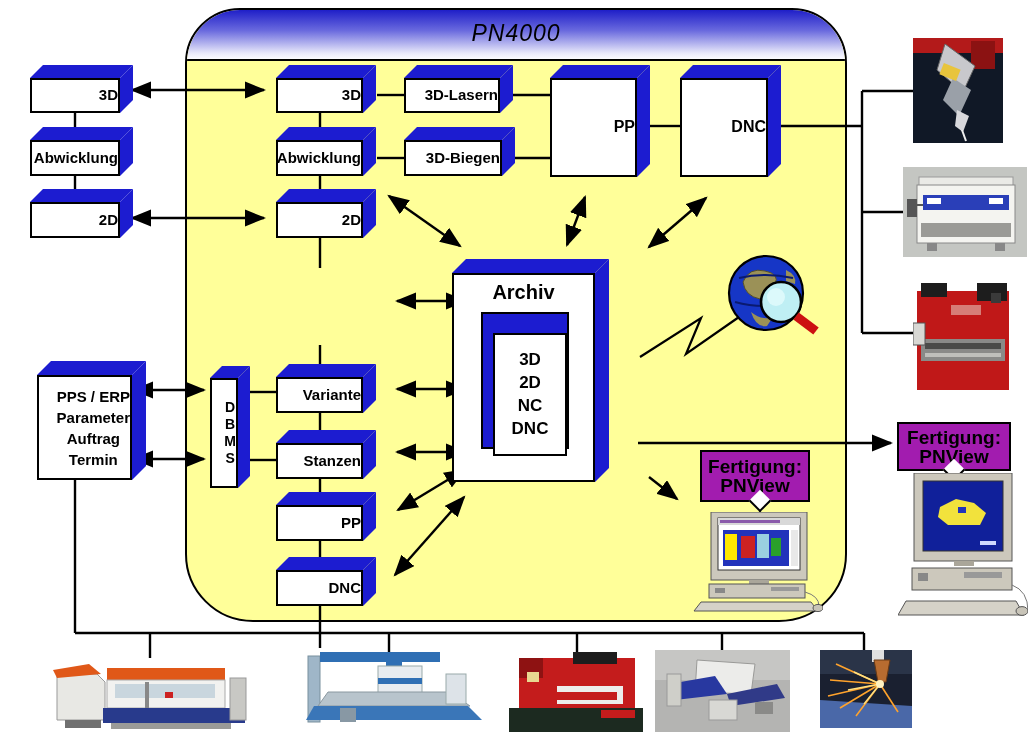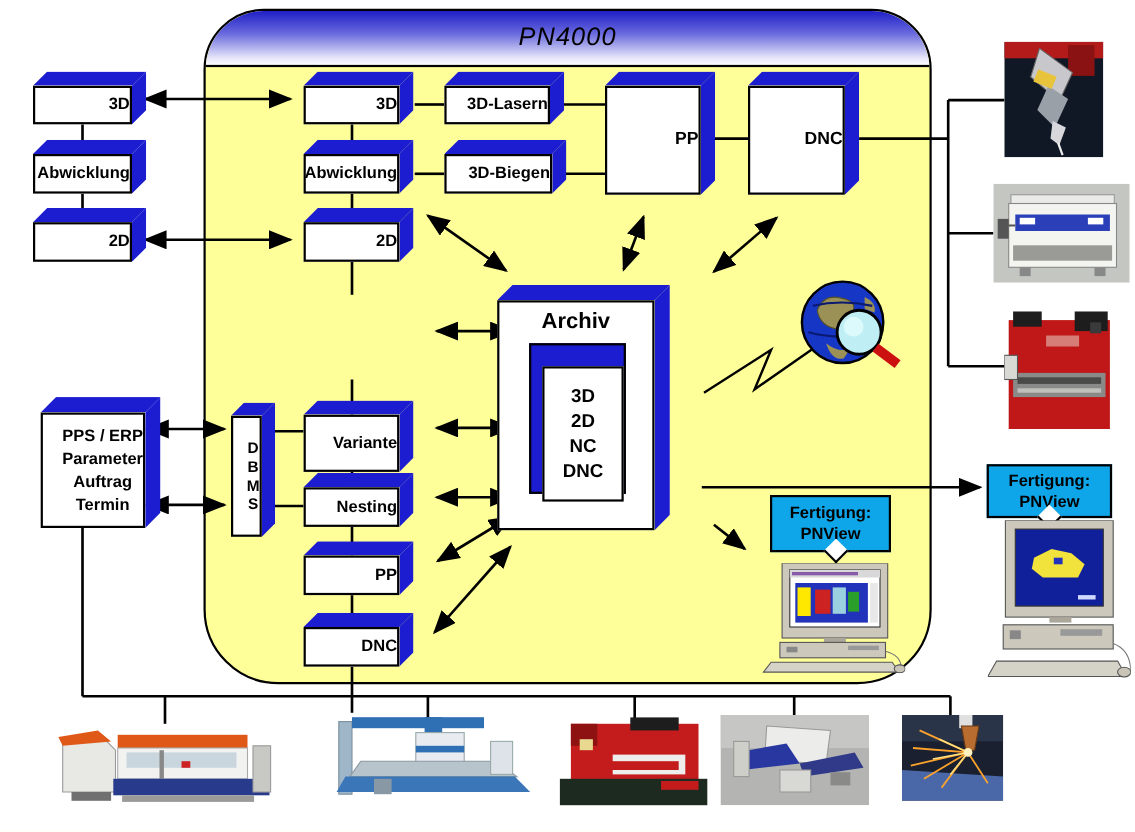--- a/index.html
+++ b/index.html
@@ -27,23 +27,23 @@
   
   #archiv .face{display:block;}
   .archiv-title{position:absolute;left:0;top:8px;width:100%;text-align:center;
        font-size:20px;font-weight:bold;}
   .archiv-slab{position:absolute;left:27px;top:37px;width:88px;height:137px;
        background:#1C1CD0;border:2px solid #000;padding:0 0 10px 10px;box-sizing:border-box;}
   .archiv-inner{width:100%;height:100%;background:#fff;border:2px solid #000;box-sizing:border-box;
        display:flex;align-items:center;justify-content:center;text-align:center;
        font-weight:bold;font-size:17px;line-height:23px;white-space:pre-line;}
   
-  .bubble{position:absolute;background:#0ea5e9;border:2px solid #000;
+  .bubble{position:absolute;background:#a21caf;border:2px solid #000;
        display:flex;align-items:center;justify-content:center;text-align:center;
-       font-weight:bold;font-size:15px;line-height:19px;white-space:pre-line;}
+       font-weight:bold;font-size:19px;line-height:19px;white-space:pre-line;}
   .bubble .tail{position:absolute;left:50%;bottom:-9px;width:14px;height:14px;background:#fff;
        border-right:2px solid #000;border-bottom:2px solid #000;
        transform:translateX(-50%) rotate(45deg);}
   
   .img{position:absolute;}
   svg{display:block;}
   #lines{position:absolute;left:0;top:0;}
 </style>
 </head>
 <body>
@@ -140,25 +140,25 @@
 
   <div class="b3d" style="left:276px;top:78px;width:87px;height:35px;">
     <div class="face"><span>3D</span></div>
     </div>
   <div class="b3d" style="left:276px;top:140px;width:87px;height:36px;">
     <div class="face"><span>Abwicklung</span></div>
     </div>
   <div class="b3d" style="left:276px;top:202px;width:87px;height:36px;">
     <div class="face"><span>2D</span></div>
     </div>
-  <div class="b3d" style="left:276px;top:377px;width:87px;height:52px;">
+  <div class="b3d" style="left:276px;top:377px;width:87px;height:36px;">
     <div class="face"><span>Variante</span></div>
     </div>
   <div class="b3d" style="left:276px;top:443px;width:87px;height:36px;">
-    <div class="face"><span>Nesting</span></div>
+    <div class="face"><span>Stanzen</span></div>
     </div>
   <div class="b3d" style="left:276px;top:505px;width:87px;height:36px;">
     <div class="face"><span>PP</span></div>
     </div>
   <div class="b3d" style="left:276px;top:570px;width:87px;height:36px;">
     <div class="face"><span>DNC</span></div>
     </div>
 
   <div class="b3d" style="left:404px;top:78px;width:96px;height:35px;">
     <div class="face"><span>3D-Lasern</span></div>

